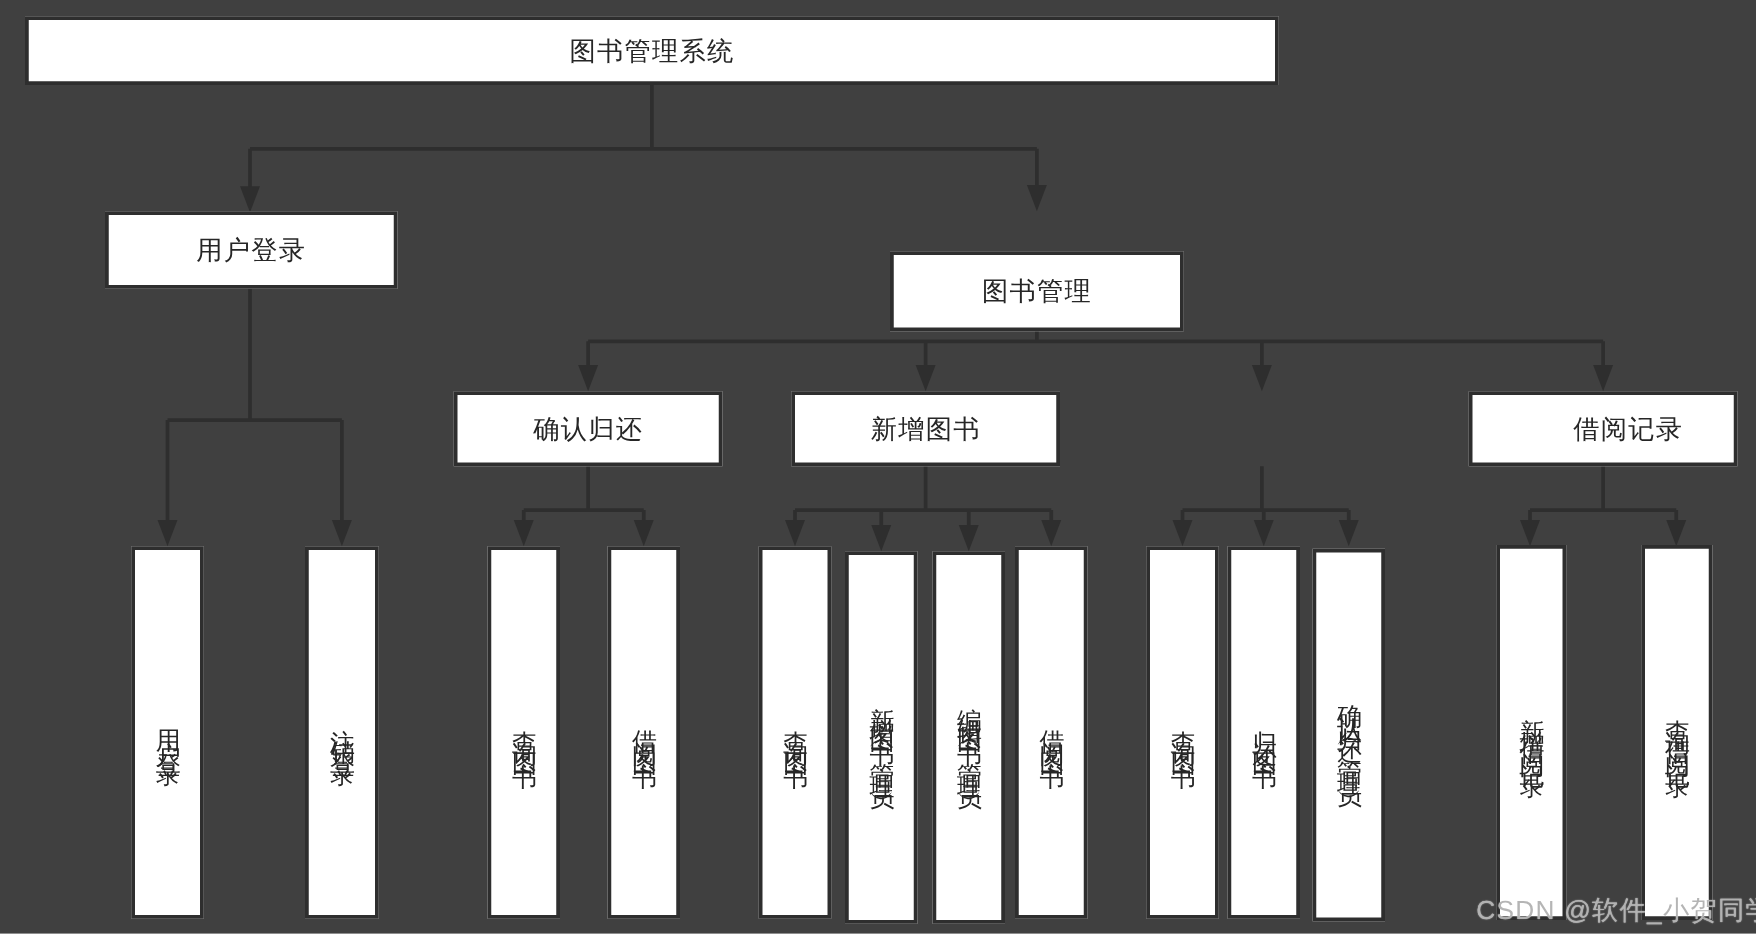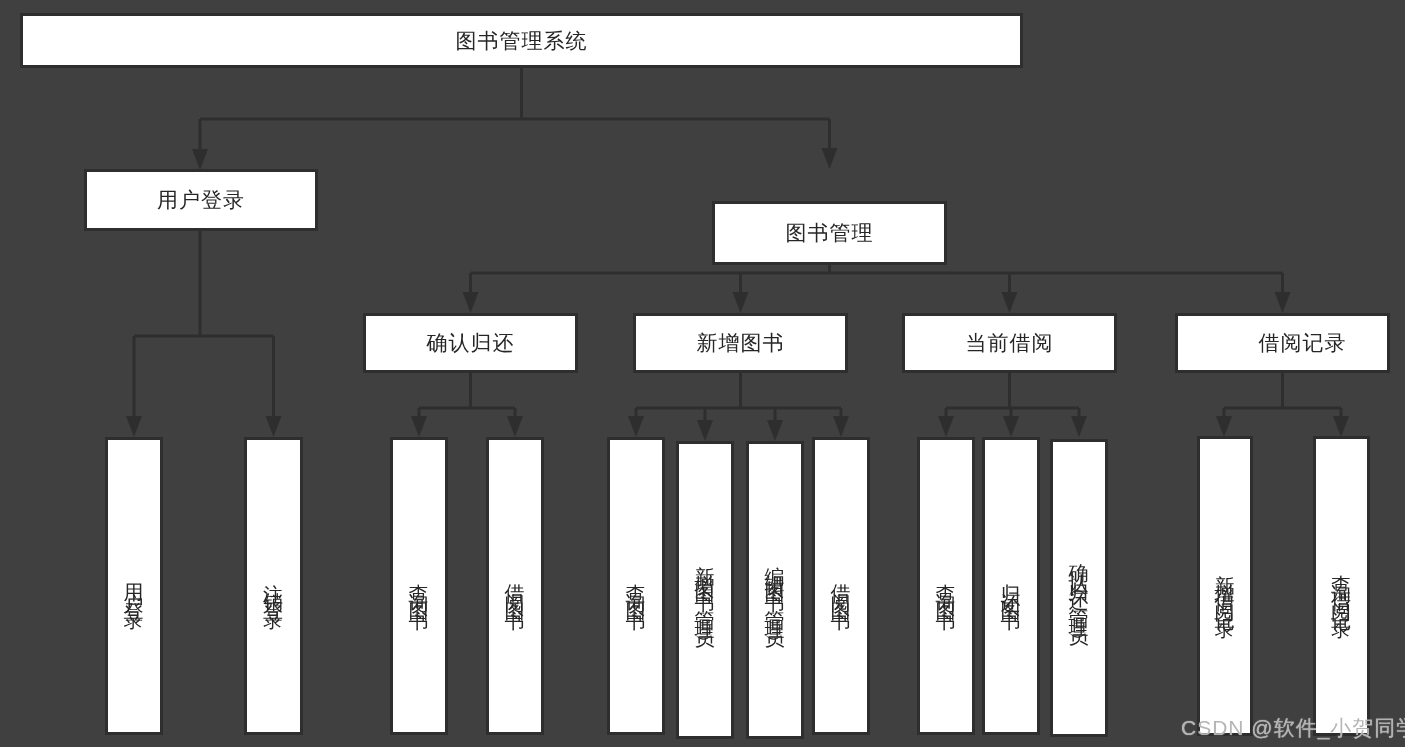--- a/index.html
+++ b/index.html
@@ -89,21 +89,20 @@
     </g>
   </svg>
 
   <div class="box h-box" style="left:20px; top:13px; width:1003px; height:55px;">图书管理系统</div>
 
   <div class="box h-box" style="left:84px; top:169px; width:234px; height:62px;">用户登录</div>
   <div class="box h-box" style="left:712px; top:169px; width:235px; height:64px;margin-top:32px;">图书管理</div>
 
   <div class="box h-box" style="left:363px; top:313px; width:215px; height:60px;">确认归还</div>
   <div class="box h-box" style="left:633px; top:313px; width:215px; height:60px;">新增图书</div>
-  <div class="box h-box" style="left:902px; top:313px; width:215px; height:60px;">当前借阅</div>
   <div class="box h-box" style="left:1175px; top:313px; width:215px; height:60px;padding-left:40px;">借阅记录</div>
 
   <div class="box v-box" style="left:105px; top:437px; width:58px; height:298px;">用户登录</div>
   <div class="box v-box" style="left:244px; top:437px; width:59px; height:298px;">注销登录</div>
 
   <div class="box v-box" style="left:390px; top:437px; width:58px; height:298px;">查询图书</div>
   <div class="box v-box" style="left:486px; top:437px; width:58px; height:298px;">借阅图书</div>
 
   <div class="box v-box" style="left:607px; top:437px; width:58px; height:298px;">查询图书</div>
   <div class="box v-box" style="left:676px; top:441px; width:58px; height:298px;">新增图书（管理员）</div>

